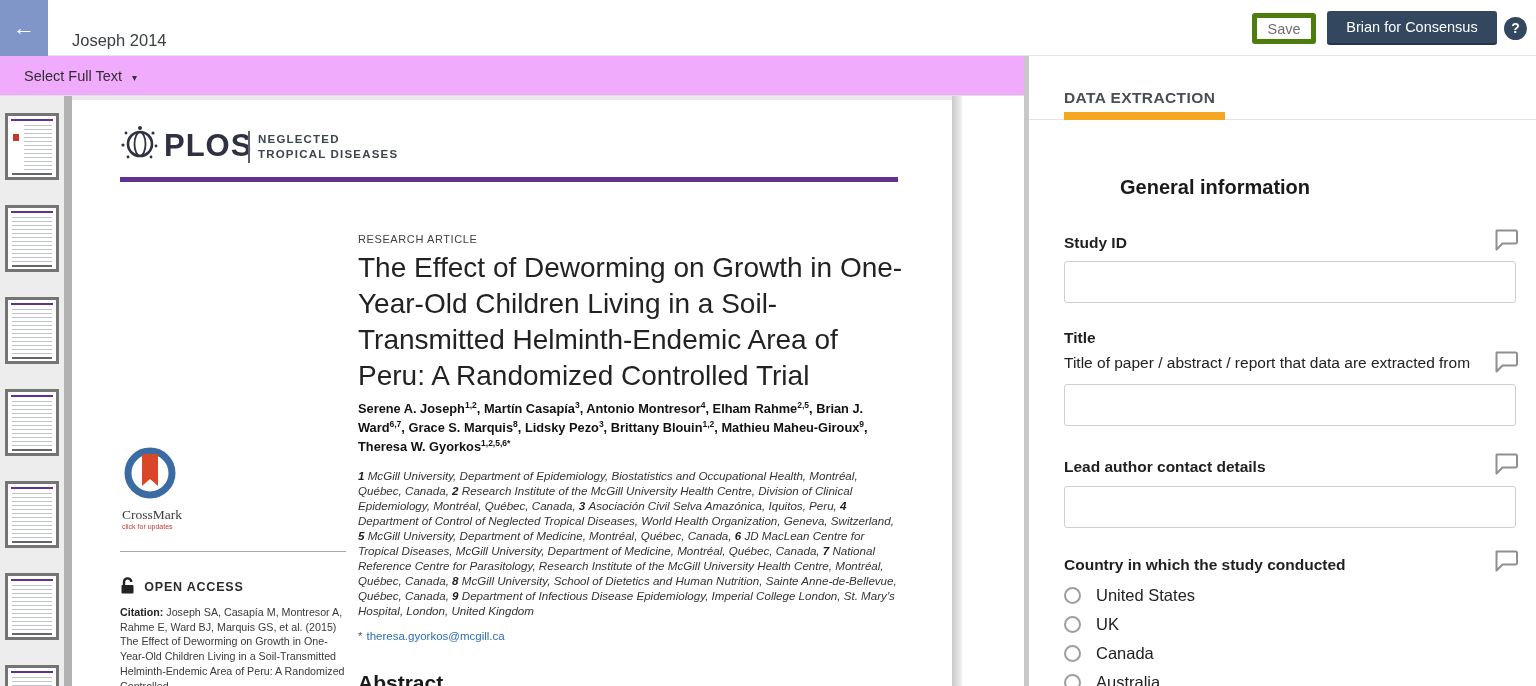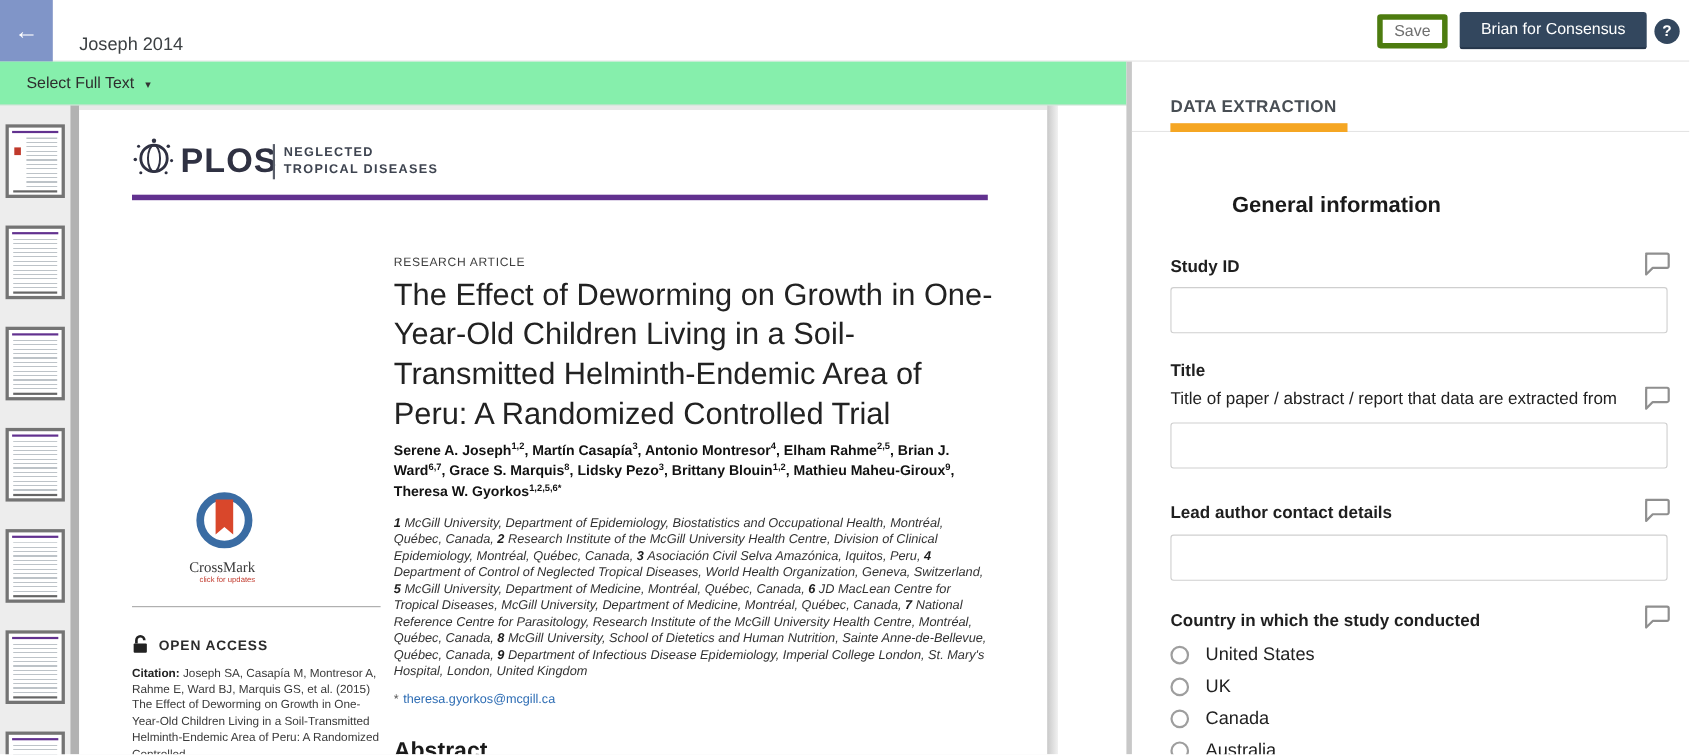--- a/index.html
+++ b/index.html
@@ -18,21 +18,21 @@
             border:5px solid #4d7c0f;border-radius:3px;color:#6f6f6f;font-size:14.5px;
             font-family:"Liberation Sans",sans-serif;cursor:pointer;}
   .consensus-btn{position:absolute;left:1327px;top:11px;width:170px;height:34px;background:#33475e;
             border:none;border-bottom:2px solid #25354a;border-radius:3px;color:#fff;font-size:14.5px;
             font-family:"Liberation Sans",sans-serif;cursor:pointer;}
   .help-btn{position:absolute;left:1504px;top:17px;width:23px;height:23px;border-radius:50%;
             background:#33475e;color:#fff;border:none;font-size:14px;font-weight:bold;
             line-height:23px;text-align:center;padding:0;cursor:pointer;}
 
   
-  .pdf-toolbar{position:absolute;left:0;top:56px;width:1024px;height:40px;background:#86efac;
+  .pdf-toolbar{position:absolute;left:0;top:56px;width:1024px;height:40px;background:#f0abfc;
                border-bottom:1px solid #dfdfdf;}
   .select-ft{position:absolute;left:24px;top:0;height:40px;line-height:40px;font-size:14.5px;
              color:#2e2e2e;cursor:pointer;background:none;border:none;padding:0;
              font-family:"Liberation Sans",sans-serif;}
   .select-ft .caret{font-size:10px;margin-left:6px;color:#333;}
 
   
   .thumbstrip{position:absolute;left:0;top:96px;width:64px;height:590px;background:#ededed;}
   .thumb-scroll{position:absolute;left:64px;top:96px;width:8px;height:590px;background:#b2b2b2;}
   .thumb{position:absolute;left:5px;width:54px;height:67px;background:#fff;
@@ -54,21 +54,21 @@
 
   
   .plos-icon{position:absolute;left:48px;top:24px;}
   .plos-word{position:absolute;left:92px;top:28px;font-size:31px;font-weight:bold;color:#2f3142;letter-spacing:1px;}
   .plos-sep{position:absolute;left:176px;top:31px;width:2px;height:32px;background:#5a5f6b;}
   .plos-sub{position:absolute;left:186px;top:32px;font-size:11.5px;font-weight:bold;color:#3e4450;
             letter-spacing:1.2px;line-height:15px;}
   .purple-rule{position:absolute;left:48px;top:77px;width:778px;height:5px;background:#62318f;}
 
   
-  .crossmark{position:absolute;left:50px;top:340px;width:110px;text-align:right;}
+  .crossmark{position:absolute;left:50px;top:340px;width:110px;text-align:left;}
   .crossmark .cm-label{font-family:"Liberation Serif",serif;font-size:13.5px;color:#3a3a3a;margin-top:1px;}
   .crossmark .cm-sub{font-size:7px;color:#c23b2e;}
   .col-divider{position:absolute;left:48px;top:451px;width:226px;height:1px;background:#a8a8a8;}
   .open-access{position:absolute;left:48px;top:477px;width:226px;font-size:12.5px;font-weight:bold;
                color:#2b2b2b;letter-spacing:.8px;}
   .open-access svg{vertical-align:-3px;margin-right:5px;}
   .citation{position:absolute;left:48px;top:505px;width:226px;font-size:10.7px;line-height:14.7px;color:#3a3a3a;}
   .citation b{color:#222;}
 
   

